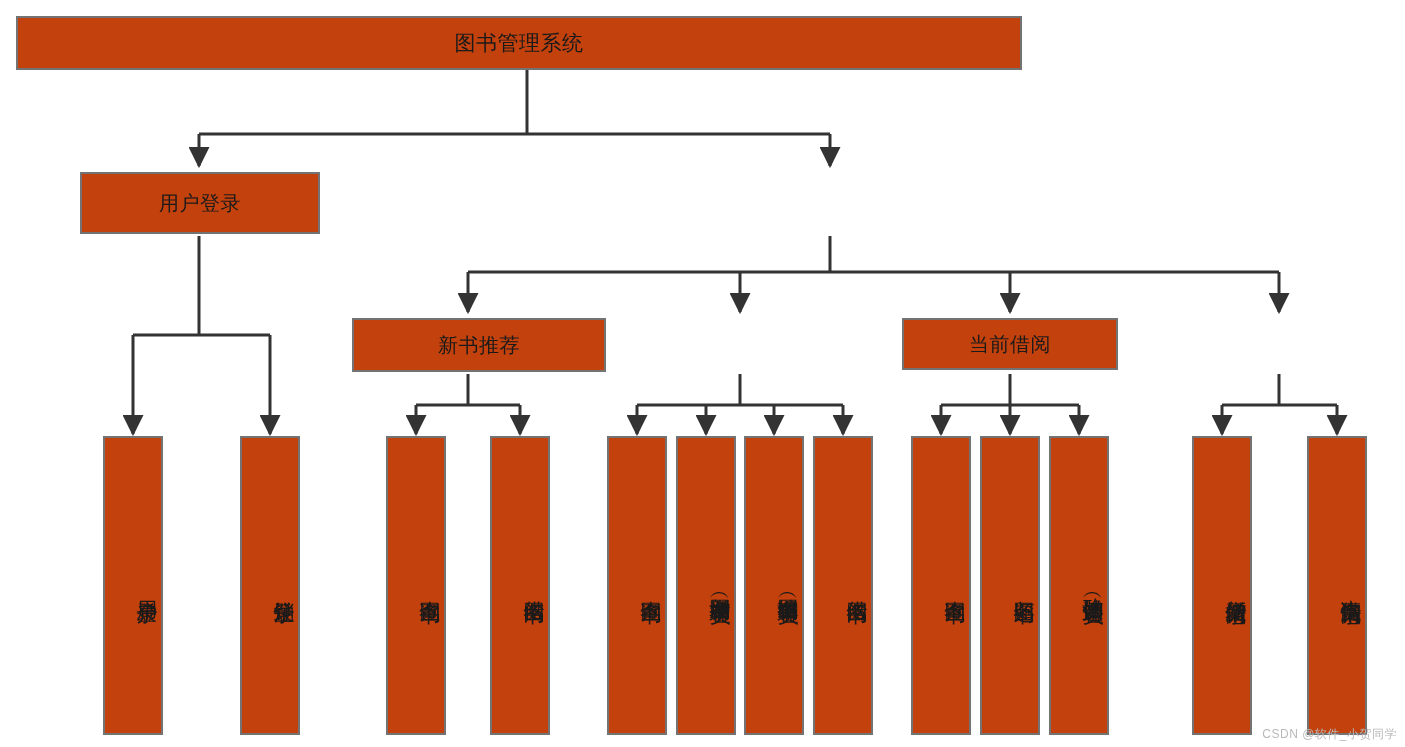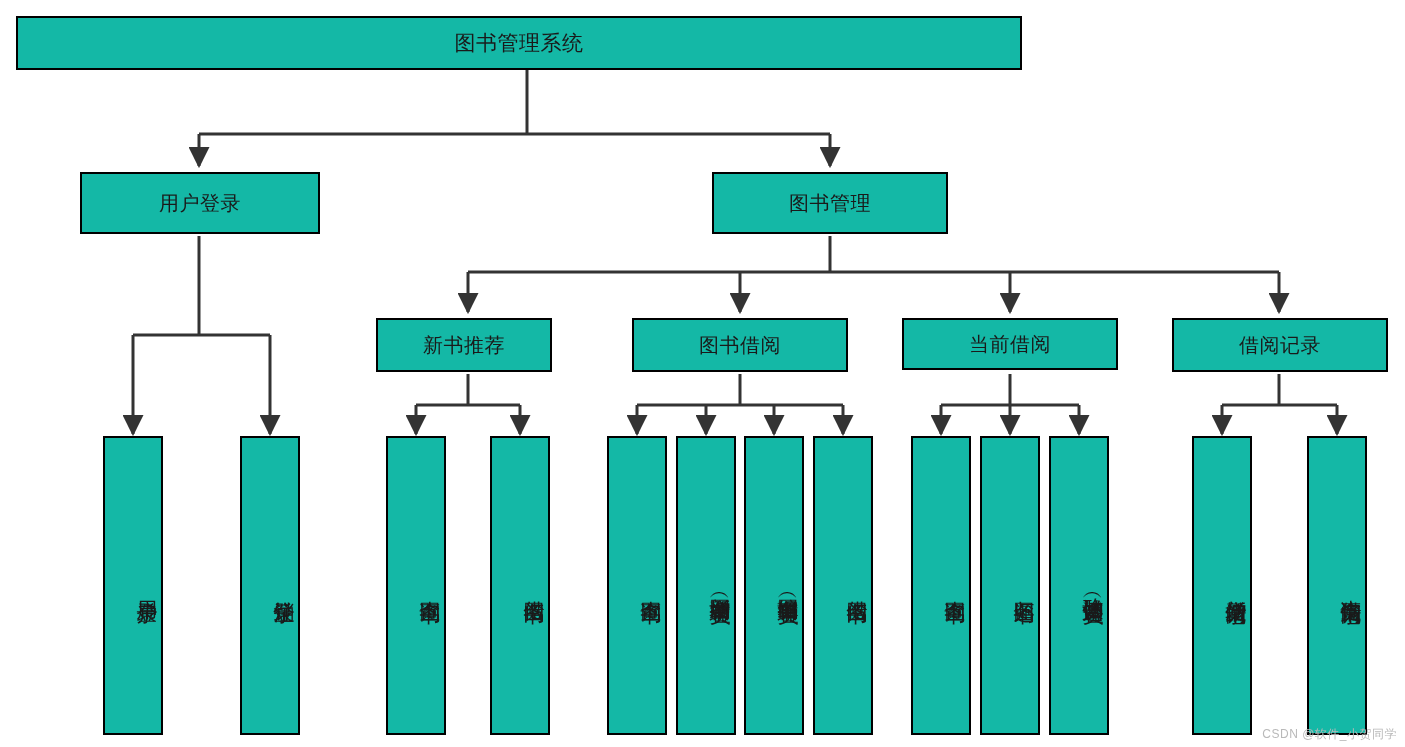--- a/index.html
+++ b/index.html
@@ -22,22 +22,22 @@
     position: absolute;
     left: 0;
     top: 0;
     width: 1405px;
     height: 747px;
     pointer-events: none;
   }
   .node {
     position: absolute;
     box-sizing: border-box;
-    border: 2px solid #000000;
-    background: #14b8a6;
+    border: 2px solid #737373;
+    background: #c2410c;
     display: flex;
     align-items: center;
     justify-content: center;
     color: #1a1a1a;
     text-align: right;
     z-index: 2;
   }
   .node.horiz {
     font-size: 20px;
     line-height: 1.15;
@@ -128,39 +128,30 @@
   </svg>
 
   <div class="node horiz root" style="left:16px; top:16px; width:1006px; height:54px;">
     <span>图书管理系统</span>
   </div>
 
   <div class="node horiz" style="left:80px; top:172px; width:240px; height:62px;">
     <span>用户登录</span>
   </div>
 
-  <div class="node horiz" style="left:712px; top:172px; width:236px; height:62px;">
-    <span>图书管理</span>
-  </div>
-
-  <div class="node horiz" style="left:376px; top:318px; width:176px; height:54px;">
+
+  <div class="node horiz" style="left:352px; top:318px; width:254px; height:54px;">
     <span>新书推荐</span>
   </div>
 
-  <div class="node horiz" style="left:632px; top:318px; width:216px; height:54px;">
-    <span>图书借阅</span>
-  </div>
 
   <div class="node horiz" style="left:902px; top:318px; width:216px; height:52px;">
     <span>当前借阅</span>
   </div>
 
-  <div class="node horiz" style="left:1172px; top:318px; width:216px; height:54px;">
-    <span>借阅记录</span>
-  </div>
 
   <div class="node vert" style="left:103px; top:436px; width:60px; height:299px;">
     <span class="vlabel">用户登录</span>
   </div>
 
   <div class="node vert" style="left:240px; top:436px; width:60px; height:299px;">
     <span class="vlabel">注销登录</span>
   </div>
 
   <div class="node vert" style="left:386px; top:436px; width:60px; height:299px;">

